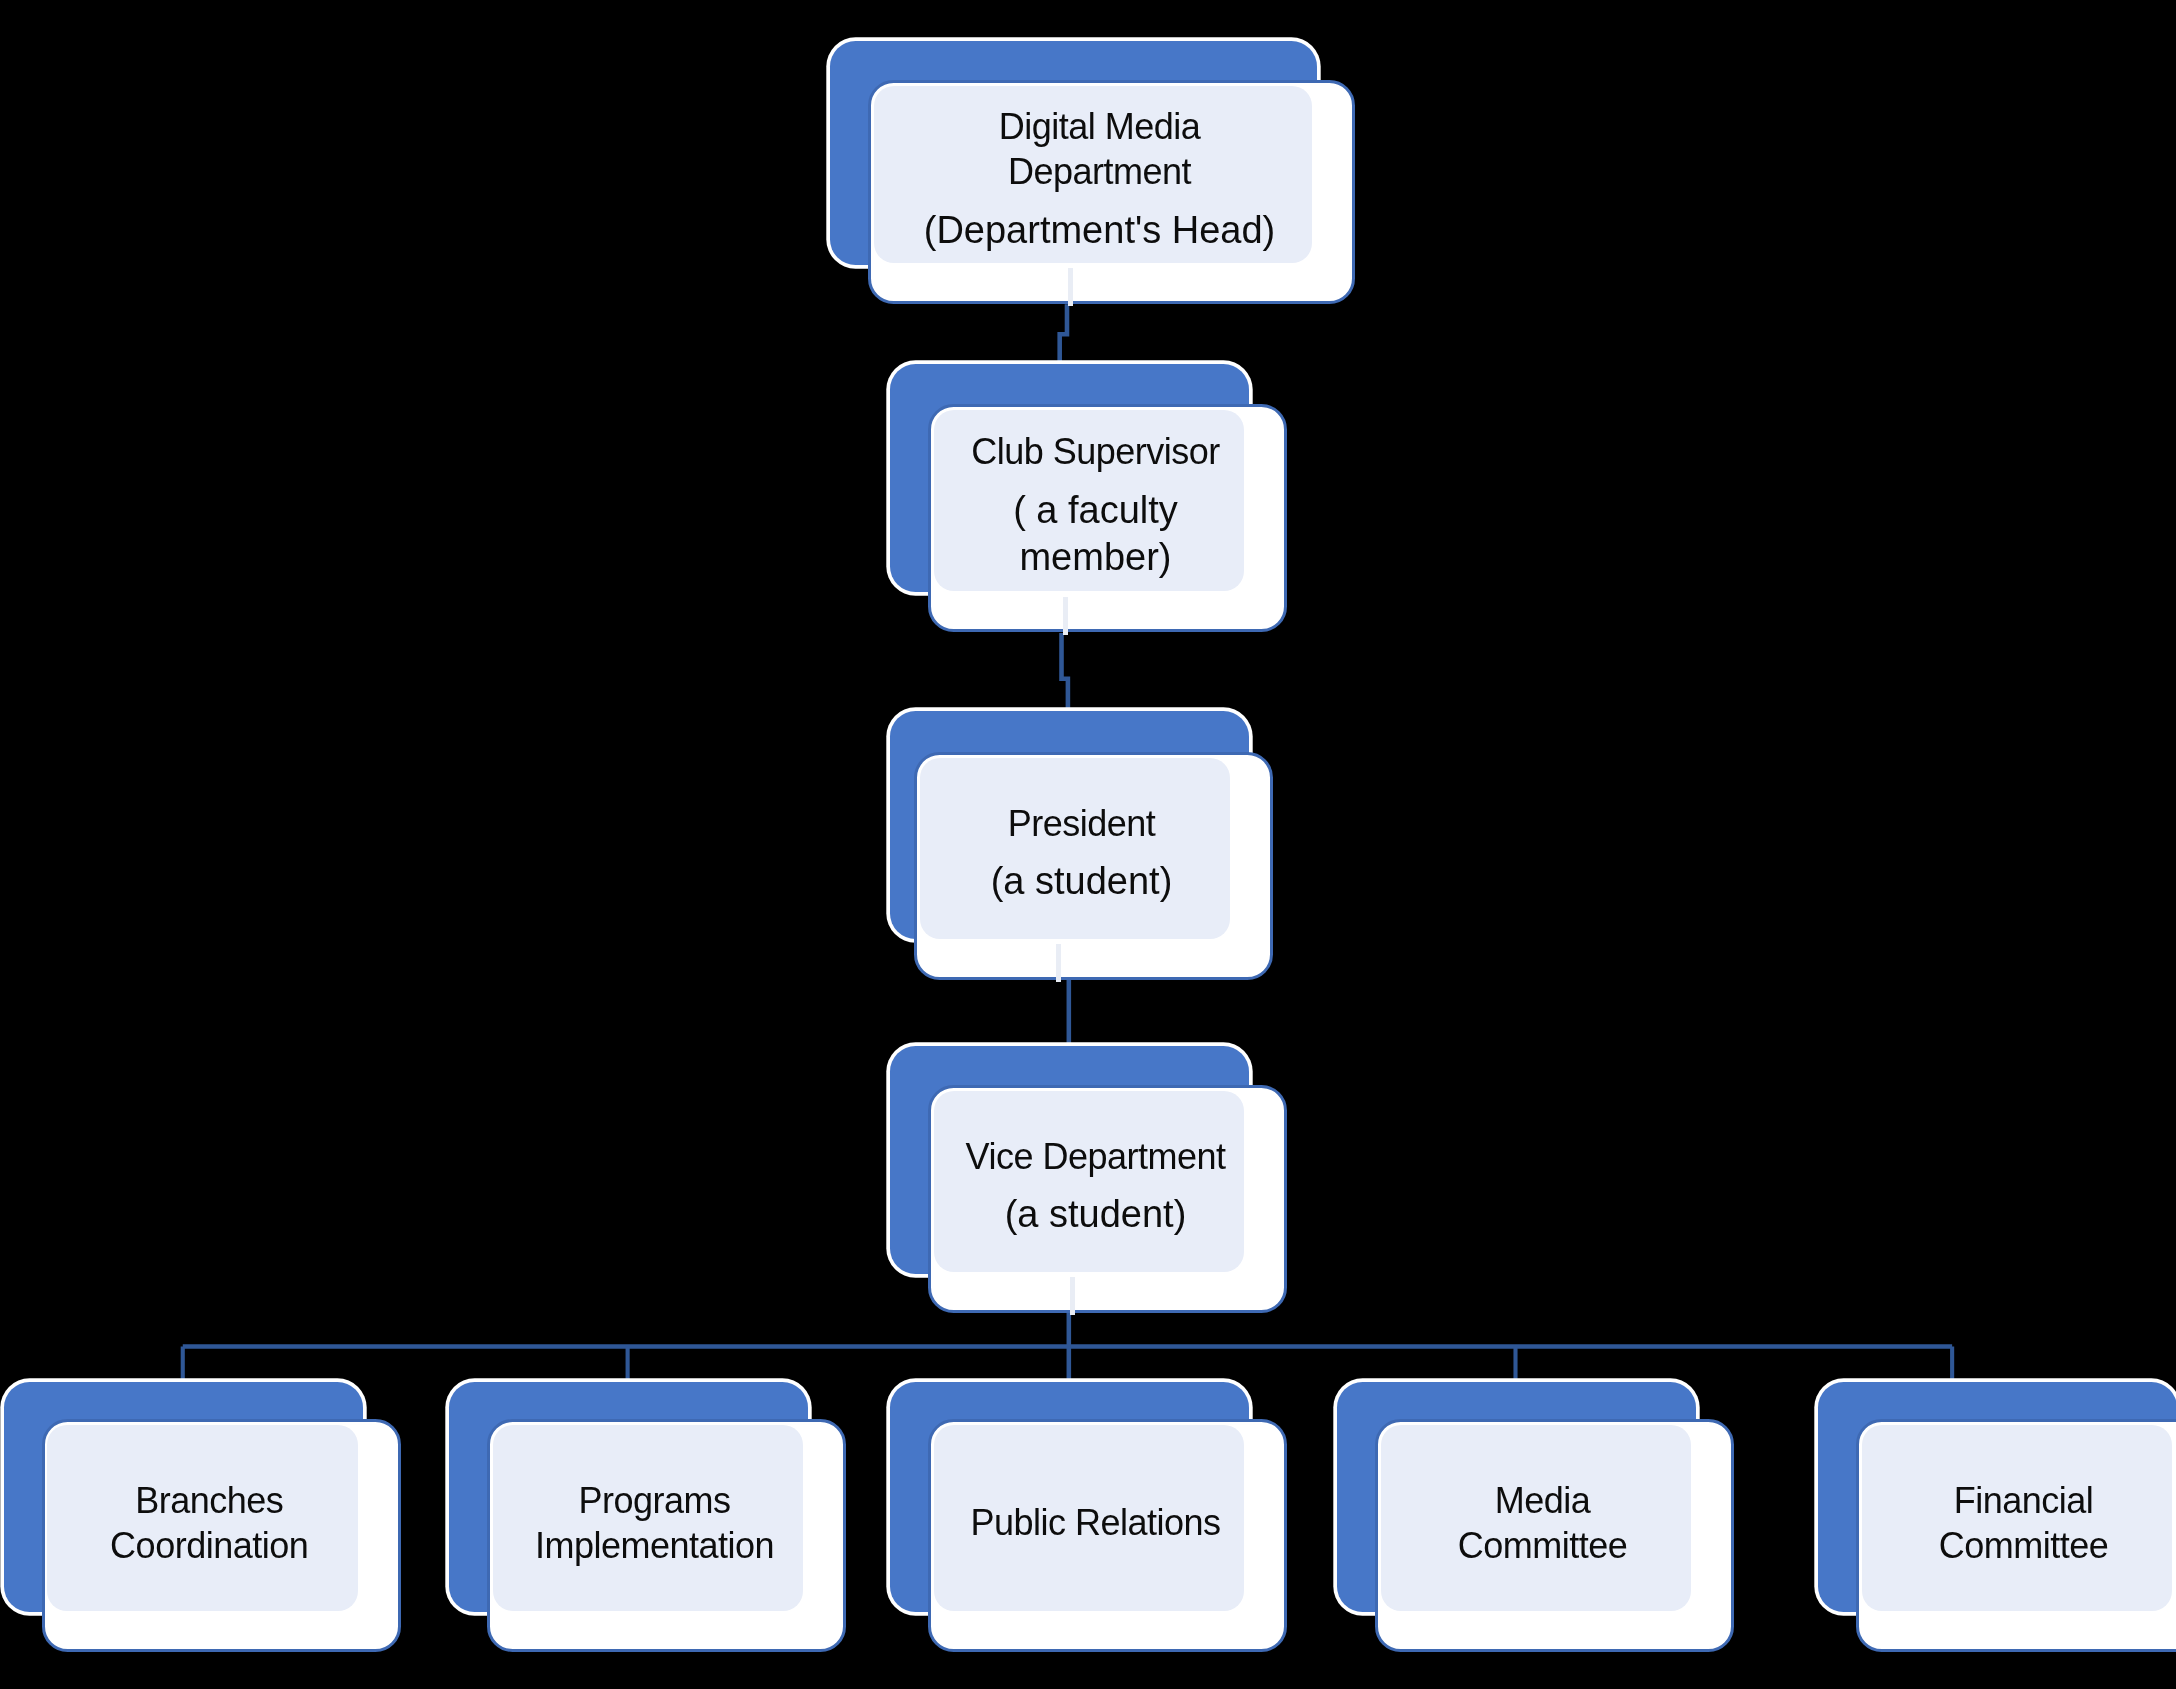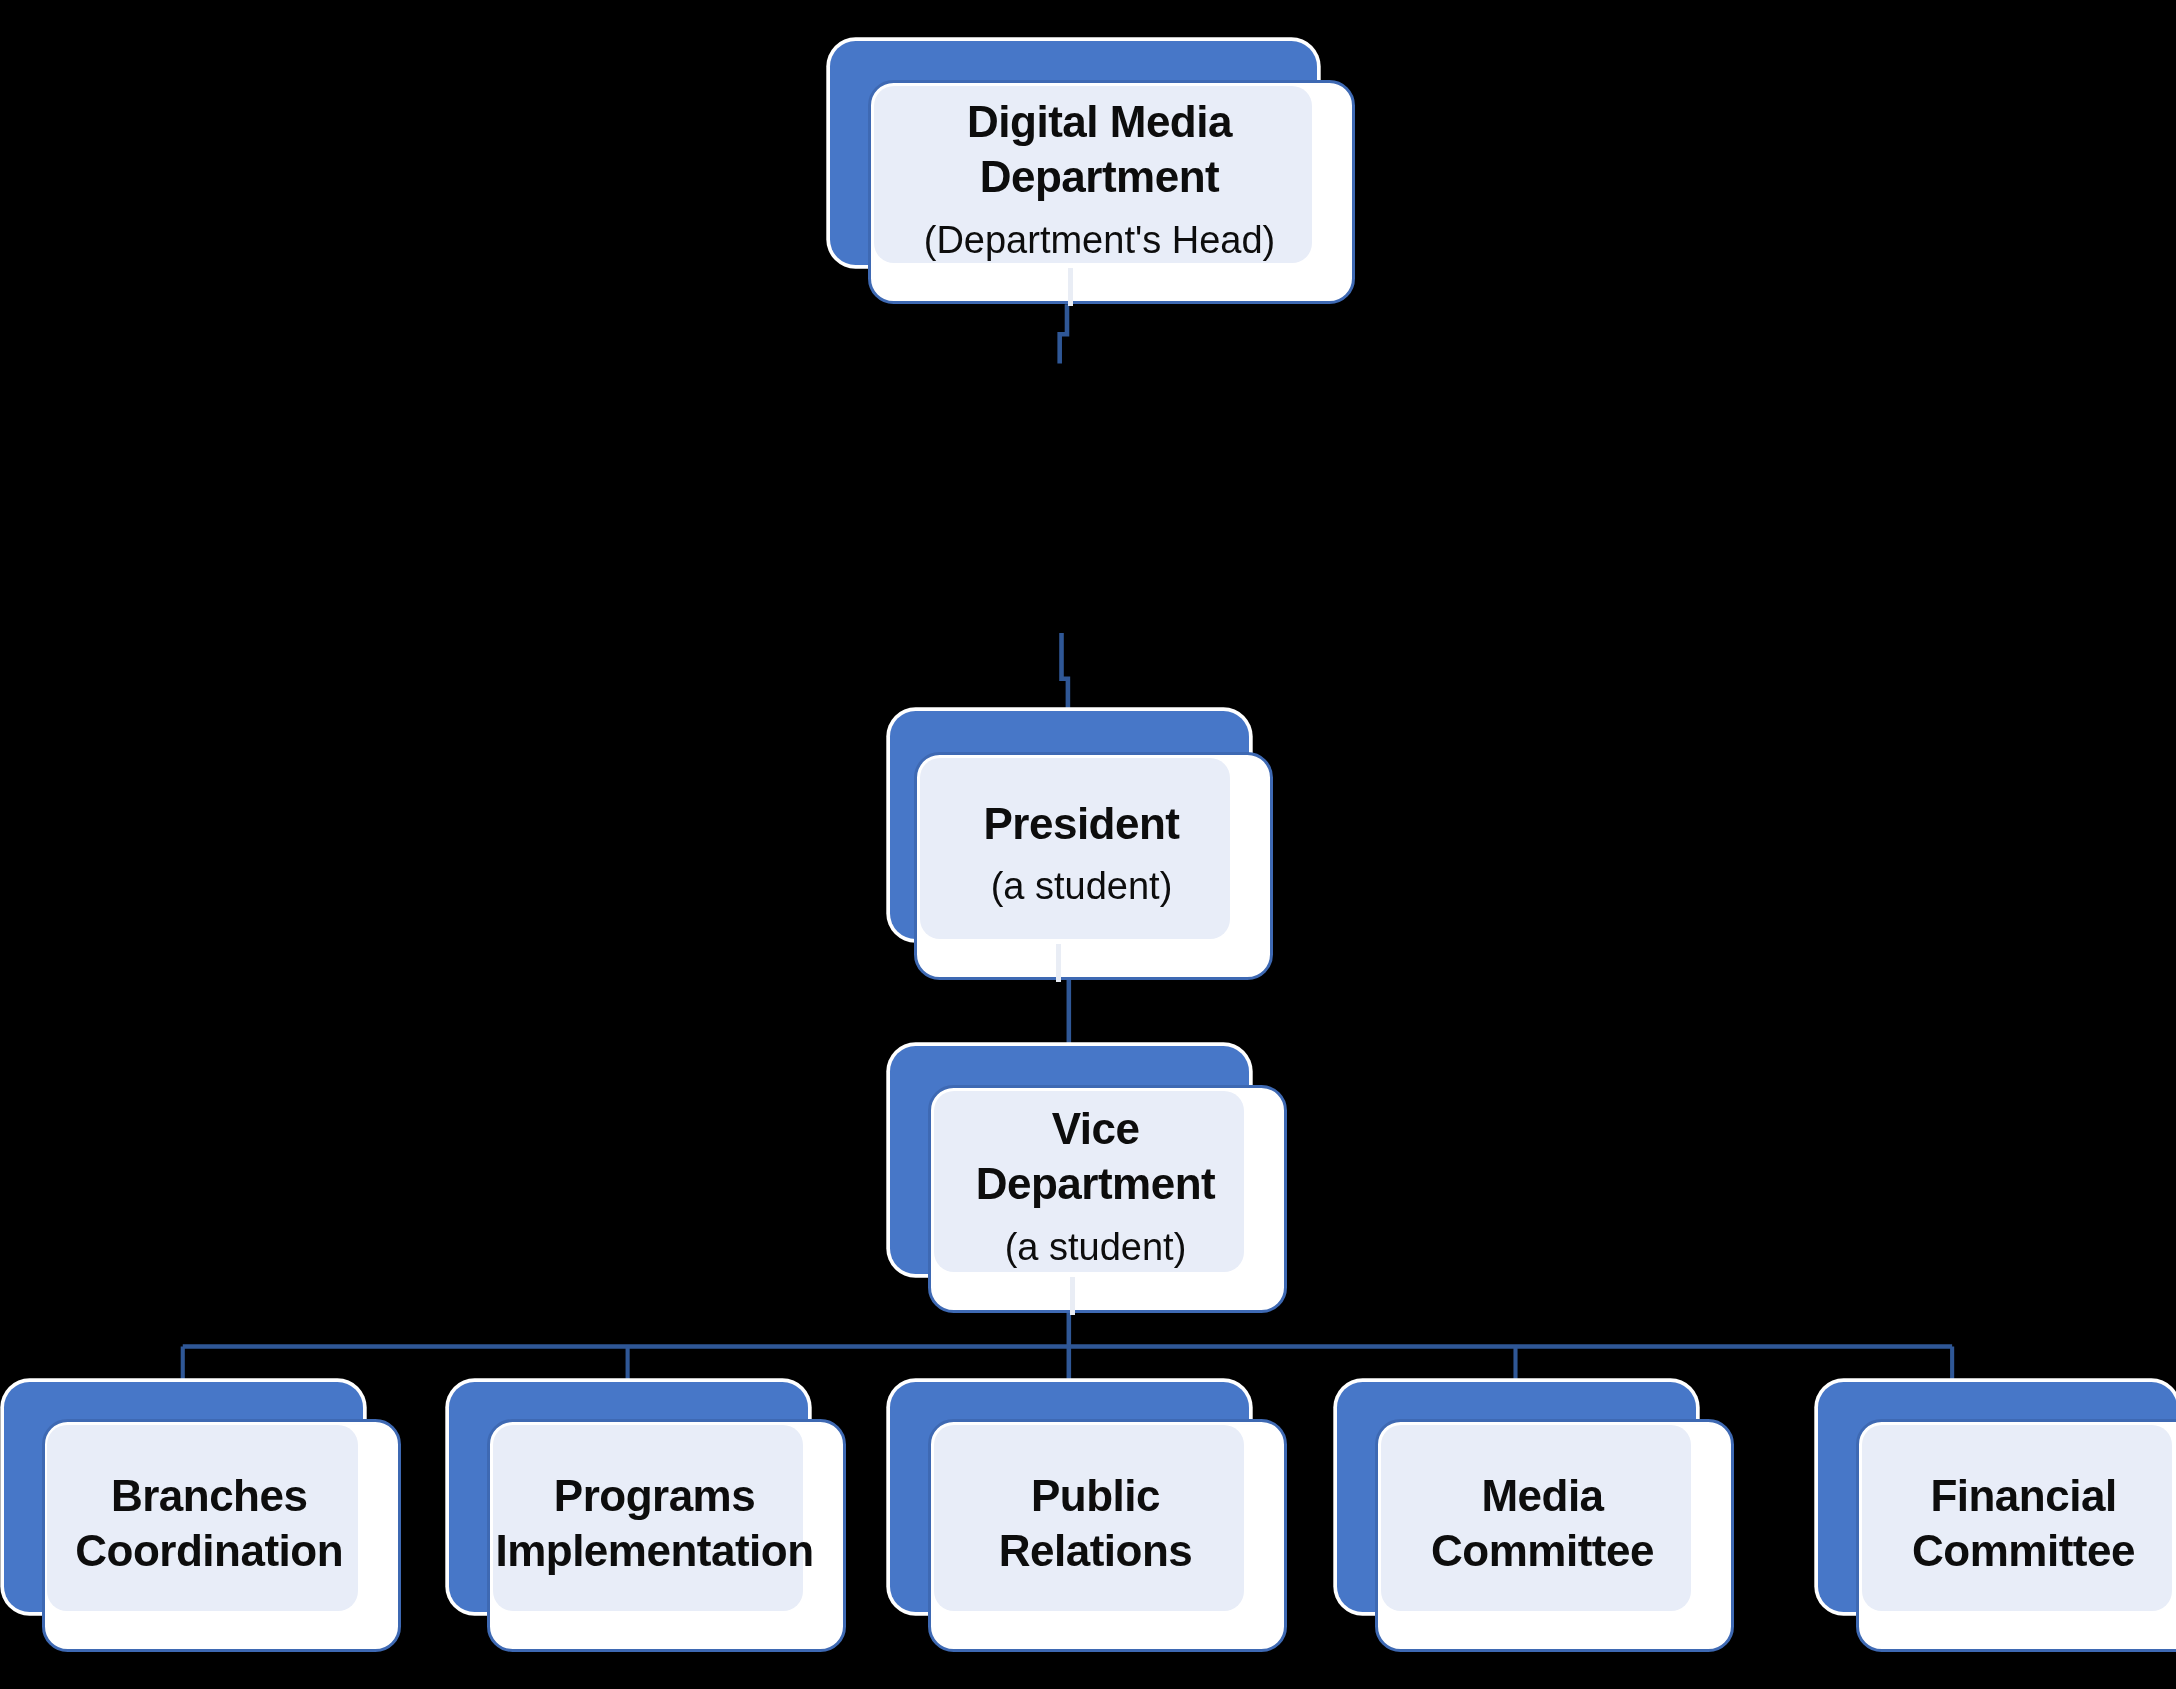--- a/index.html
+++ b/index.html
@@ -23,21 +23,21 @@
   .inner{
     position:absolute;left:2.7px;top:2.7px;right:40px;bottom:38px;
     background:#E8EDF8;border-radius:20px;
   }
   .pass{position:absolute;width:4.6px;background:#E9EDF5;}
   .txt{
     position:absolute;left:0;right:24px;top:0;bottom:25.6px;
     display:flex;flex-direction:column;align-items:center;justify-content:center;
     text-align:center;white-space:pre-line;color:#0D0D0D;
   }
-  .title{font-size:44px;font-weight:700;line-height:1.25;letter-spacing:-0.5px;}
+  .title{font-size:36px;font-weight:400;line-height:1.25;letter-spacing:-0.5px;}
   .subtitle{font-size:38px;font-weight:400;line-height:1.25;margin-top:12.8px;}
 
   
   .n1{left:830px;top:41px;width:530px;height:267px;}
   .n1 .back{left:0;top:0;width:487px;height:224px;}
   .n1 .front{left:38px;top:39px;width:487px;height:224px;}
   .n1 .pass{left:197px;top:185px;height:38px;}
 
   .n2{left:890px;top:364px;width:402px;height:272px;}
   .n2 .back{left:0;top:0;width:359px;height:228px;}
@@ -83,20 +83,32 @@
       <div class="inner"></div>
       <div class="pass"></div>
       <div class="txt">
         <div class="title">Digital Media
 Department</div>
         <div class="subtitle">(Department's Head)</div>
       </div>
     </div>
   </div>
 
+  <div class="node n2">
+    <div class="back"></div>
+    <div class="front">
+      <div class="inner"></div>
+      <div class="pass"></div>
+      <div class="txt">
+        <div class="title">Club Supervisor</div>
+        <div class="subtitle">( a faculty
+member)</div>
+      </div>
+    </div>
+  </div>
 
   <div class="node n3">
     <div class="back"></div>
     <div class="front">
       <div class="inner"></div>
       <div class="pass"></div>
       <div class="txt">
         <div class="title">President</div>
         <div class="subtitle">(a student)</div>
       </div>

